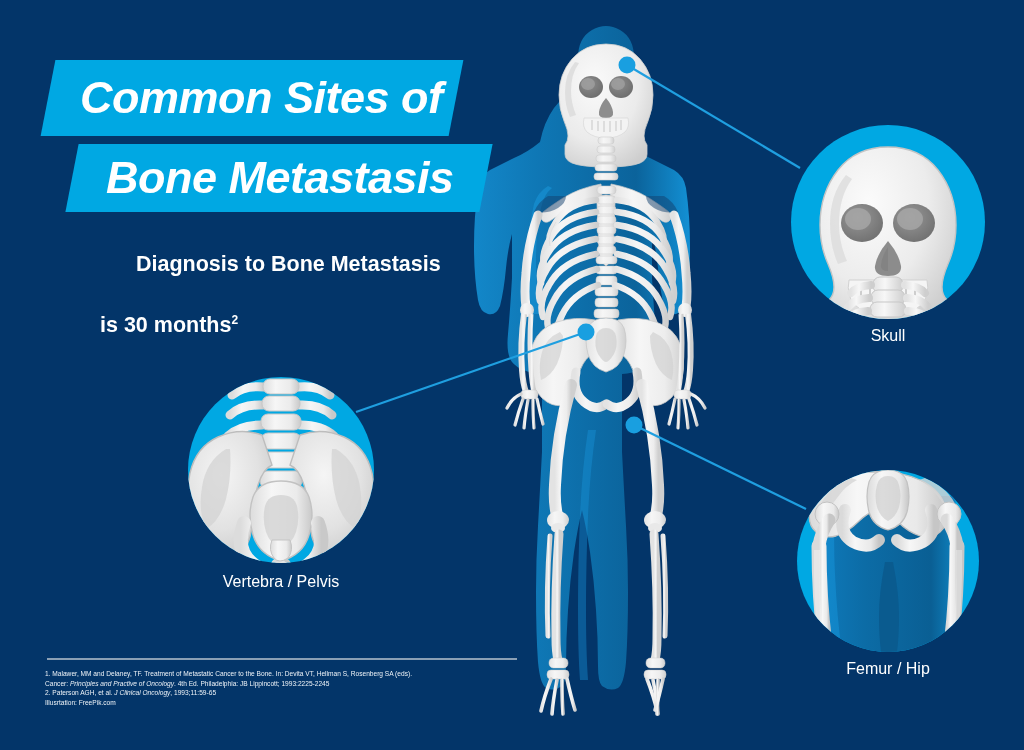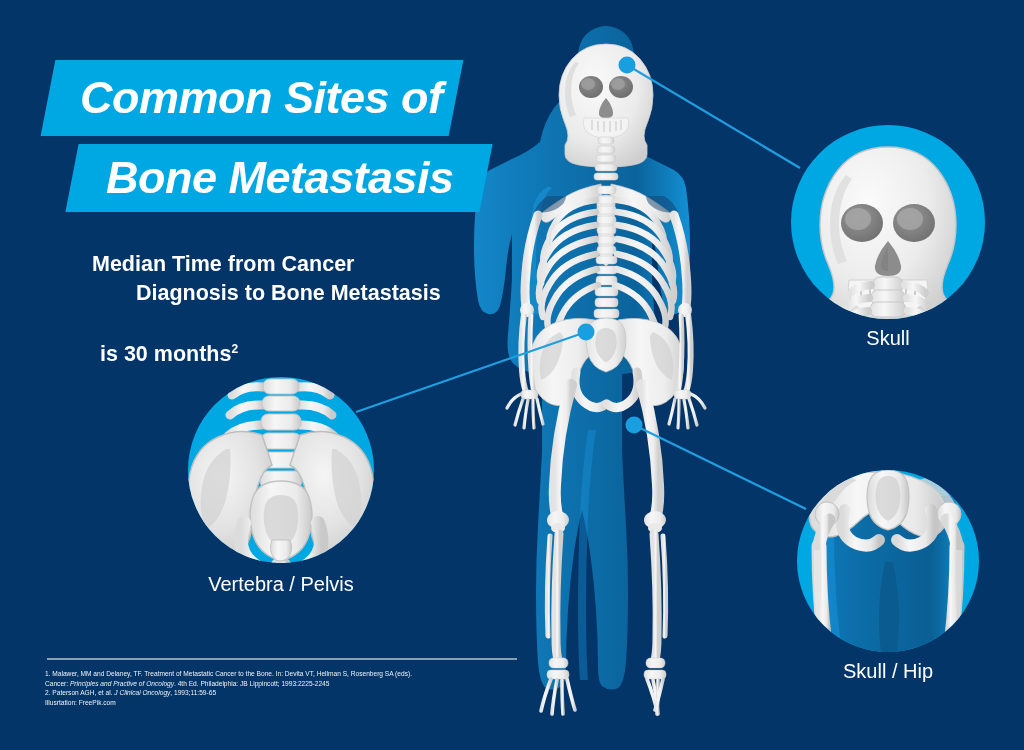--- a/index.html
+++ b/index.html
@@ -58,21 +58,21 @@
   #footnotes .ital{ font-style:italic; }
 
   
   .callout{ position:absolute; }
   .circle{
     position:absolute; border-radius:50%;
     background:#00a8e3; overflow:hidden;
   }
   .clabel{
     position:absolute; width:100%; text-align:center;
-    color:#ffffff; font-size:20px; font-weight:normal;
+    color:#ffffff; font-size:16px; font-weight:normal;
     white-space:nowrap;
   }
 
   
   .connector{ position:absolute; left:0; top:0; width:1024px; height:750px; pointer-events:none; }
   .dot{
     position:absolute; border-radius:50%;
     background:#199fe0; width:17px; height:17px;
     transform:translate(-50%,-50%);
   }
@@ -306,21 +306,20 @@
   </svg>
 
   <div class="banner" id="banner1">
     <span class="btext">Common Sites of</span>
   </div>
   <div class="banner" id="banner2">
     <span class="btext">Bone Metastasis</span>
   </div>
 
   <div id="subtitle">
-    <span class="l1">Median Time from Cancer</span>
     <span class="l2">Diagnosis to Bone Metastasis</span>
     <span class="l3"><span>is 30 months</span><sup>2</sup></span>
   </div>
 
   <div class="callout" style="left:791px; top:125px; width:194px; height:230px;">
     <div class="circle" style="left:0; top:0; width:194px; height:194px;">
       <svg viewBox="0 0 194 194" width="194" height="194">
         <defs>
           <radialGradient id="cSkullG" cx="0.36" cy="0.3" r="0.8">
             <stop offset="0" stop-color="#fbfbfb"></stop>
@@ -497,21 +496,21 @@
         <circle cx="152" cy="44" r="12" fill="url(#fBoneG)" stroke="#c2c2c2" stroke-width="1"></circle>
         <path fill="none" stroke="url(#fBoneG)" stroke-width="13" stroke-linecap="round" d="M32 50 q-8 12 -10 26"></path>
         <path fill="none" stroke="url(#fBoneG)" stroke-width="13" stroke-linecap="round" d="M150 50 q8 12 10 26"></path>
 
         <path fill="none" stroke="url(#fBoneG)" stroke-width="15" stroke-linecap="round" d="M22 76 q0 50 6 100 q2 4 4 6"></path>
         <path fill="none" stroke="url(#fBoneG)" stroke-width="15" stroke-linecap="round" d="M160 76 q0 50 -6 100 q-2 4 -4 6"></path>
         <path fill="#ffffff" opacity="0.32" d="M17 80 q-1 50 5 100 l5 0 q-5 -50 -4 -100 z"></path>
         <path fill="#ffffff" opacity="0.32" d="M165 80 q1 50 -5 100 l-5 0 q5 -50 4 -100 z"></path>
       </svg>
     </div>
-    <div class="clabel" style="top:190px;">Skull / Hip</div>
+    <div class="clabel" style="top:190px;">Femur / Hip</div>
   </div>
 
   <div class="dot" style="left:627px; top:65px;"></div>
   <div class="dot" style="left:586px; top:332px;"></div>
   <div class="dot" style="left:634px; top:425px;"></div>
 
   <div id="divider"></div>
   <div id="footnotes">
     <div>1. Malawer, MM and Delaney, TF. Treatment of Metastatic Cancer to the Bone. In: Devita VT, Hellman S, Rosenberg SA (eds).</div>
     <div><span>Cancer: </span><span class="ital">Principles and Practive of Oncology</span><span>. 4th Ed. Philadelphia: JB Lippincott; 1993:2225-2245</span></div>

